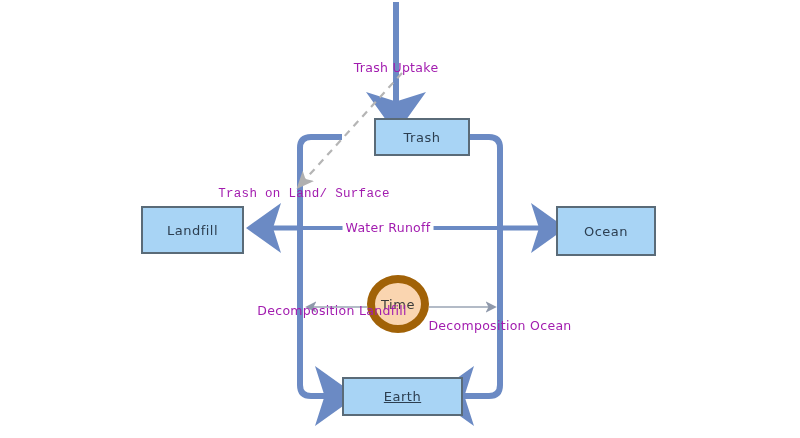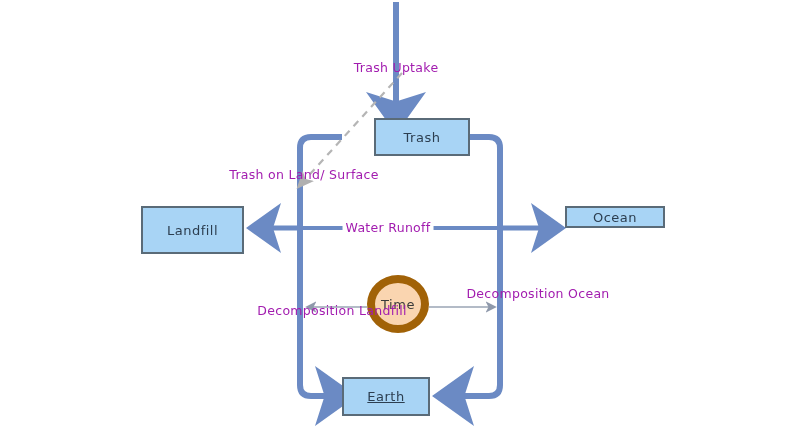--- a/index.html
+++ b/index.html
@@ -120,46 +120,46 @@
   </svg>
 
   <div class="node-box" style="left:330px; top:118px; width:96px; height:38px;margin-left:44px;">
     <span>Trash</span>
   </div>
 
   <div class="node-box" style="left:141px; top:206px; width:103px; height:48px;">
     <span>Landfill</span>
   </div>
 
-  <div class="node-box" style="left:556px; top:206px; width:100px; height:22px;margin-left:9px;">
+  <div class="node-box" style="left:556px; top:206px; width:100px; height:50px;">
     <span>Ocean</span>
   </div>
 
-  <div class="node-box" style="left:342px; top:377px; width:88px; height:39px;text-decoration:underline;">
+  <div class="node-box" style="left:342px; top:377px; width:121px; height:39px;text-decoration:underline;">
     <span>Earth</span>
   </div>
 
   <div class="node-oval" style="left:367px; top:275px; width:62px; height:58px;">
     <span>Time</span>
   </div>
 
   <div class="edge-label lbl-center" style="left:396px; top:60px;">
     <span>Trash Uptake</span>
   </div>
 
-  <div class="edge-label lbl-center" style="left:304px; top:167px;">
+  <div class="edge-label lbl-center" style="left:304px; top:187px;font-family:Liberation Mono, monospace;">
     <span>Trash on Land/ Surface</span>
   </div>
 
 
   <div class="edge-label lbl-center lbl-runoff" style="left:388px; top:220px;">
     <span>Water Runoff</span>
   </div>
 
   <div class="edge-label lbl-center" style="left:320px; top:303px;margin-left:12px;">
     <span>Decomposition Landfill</span>
   </div>
 
-  <div class="edge-label lbl-center" style="left:500px; top:286px;margin-left:38px;">
+  <div class="edge-label lbl-center" style="left:500px; top:318px;">
     <span>Decomposition Ocean</span>
   </div>
 
 </div>
 
 </body></html>

